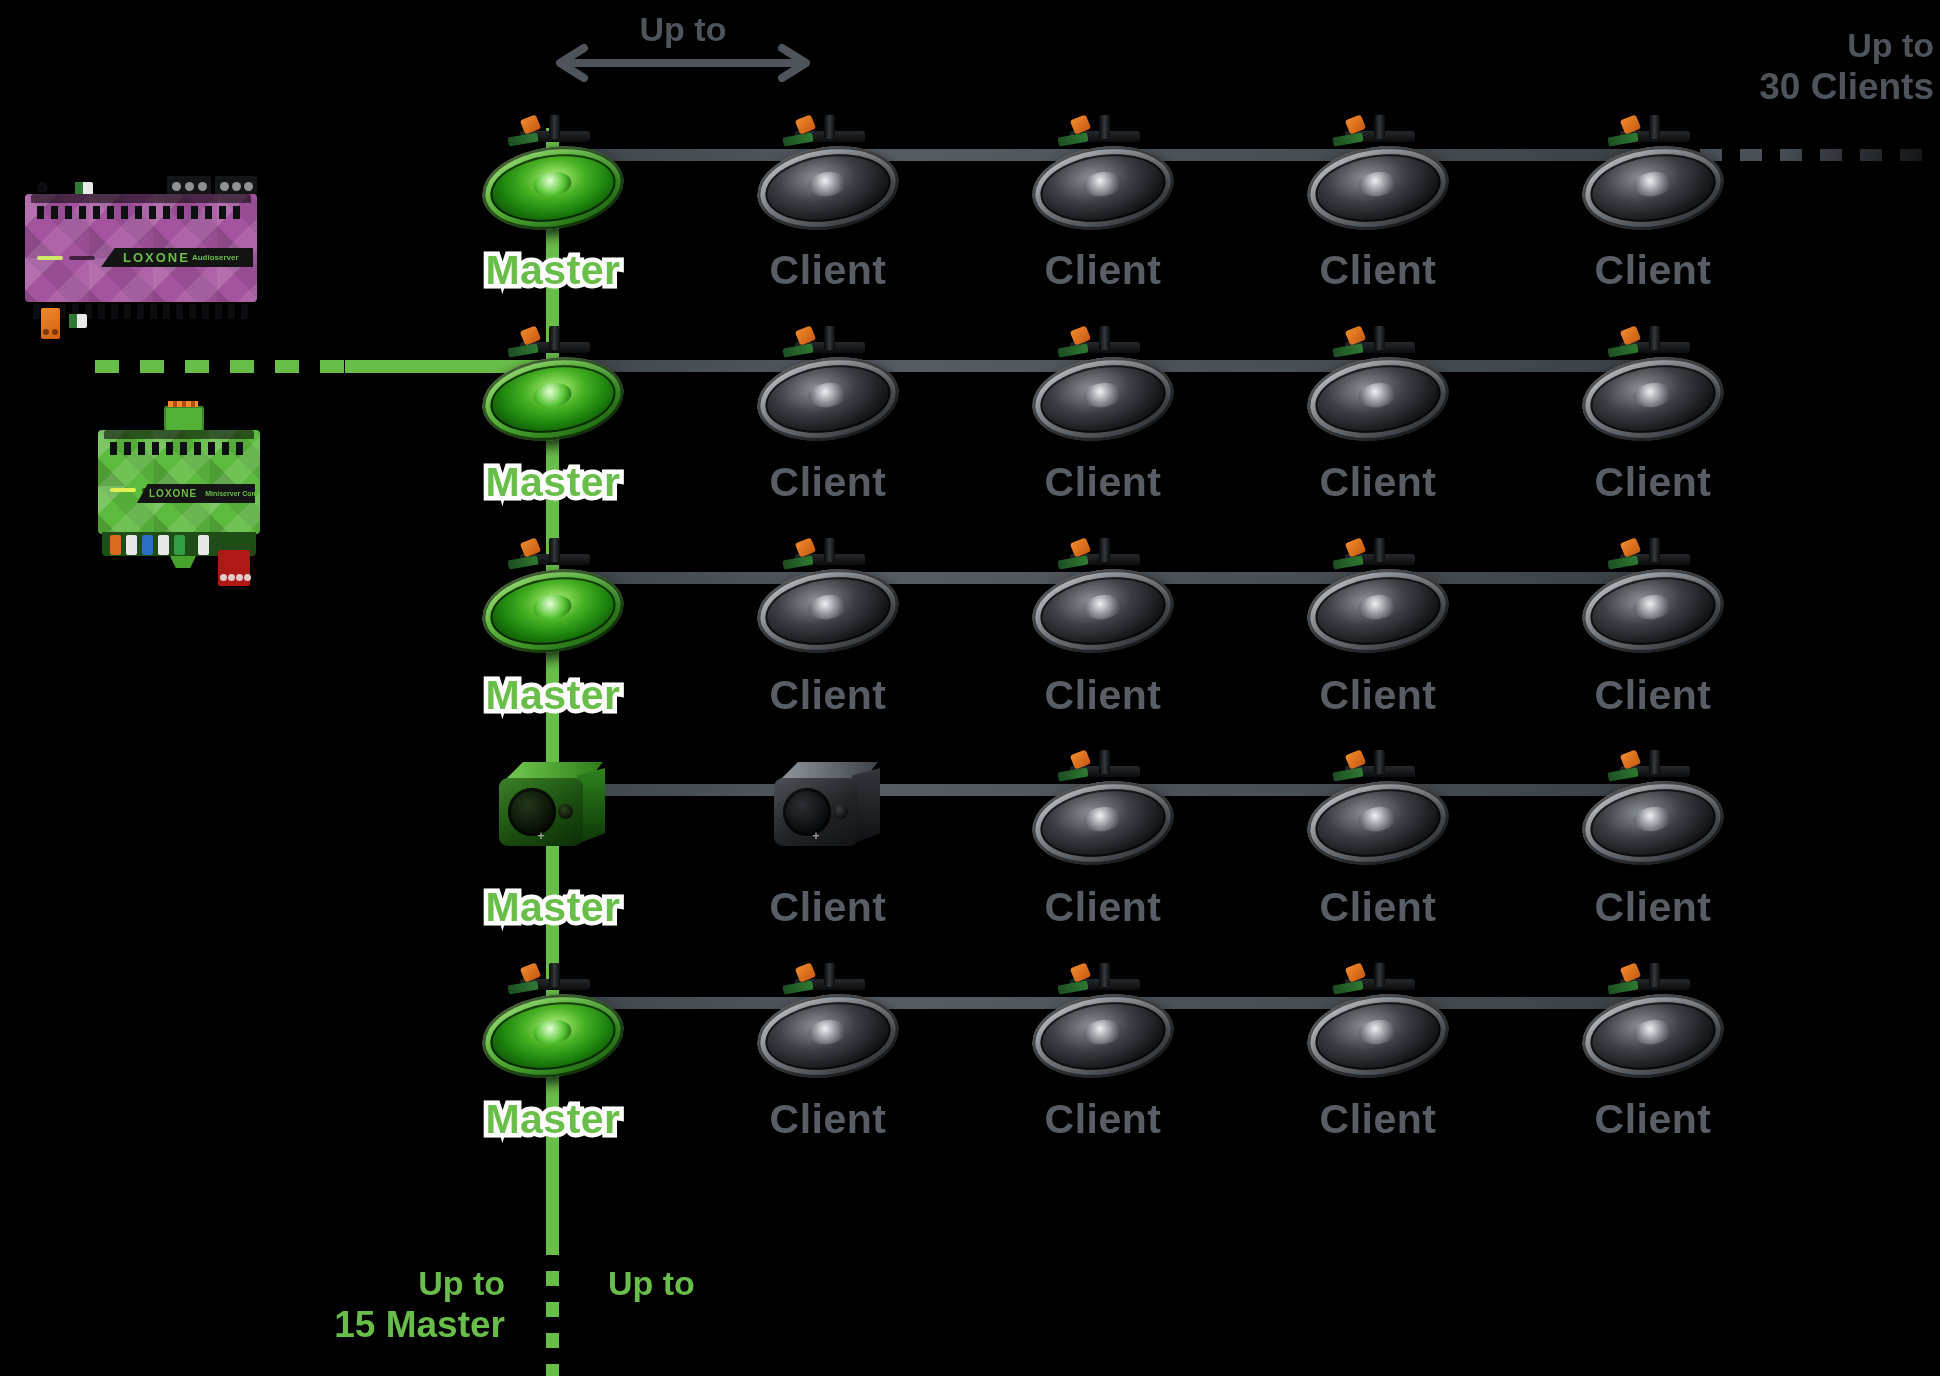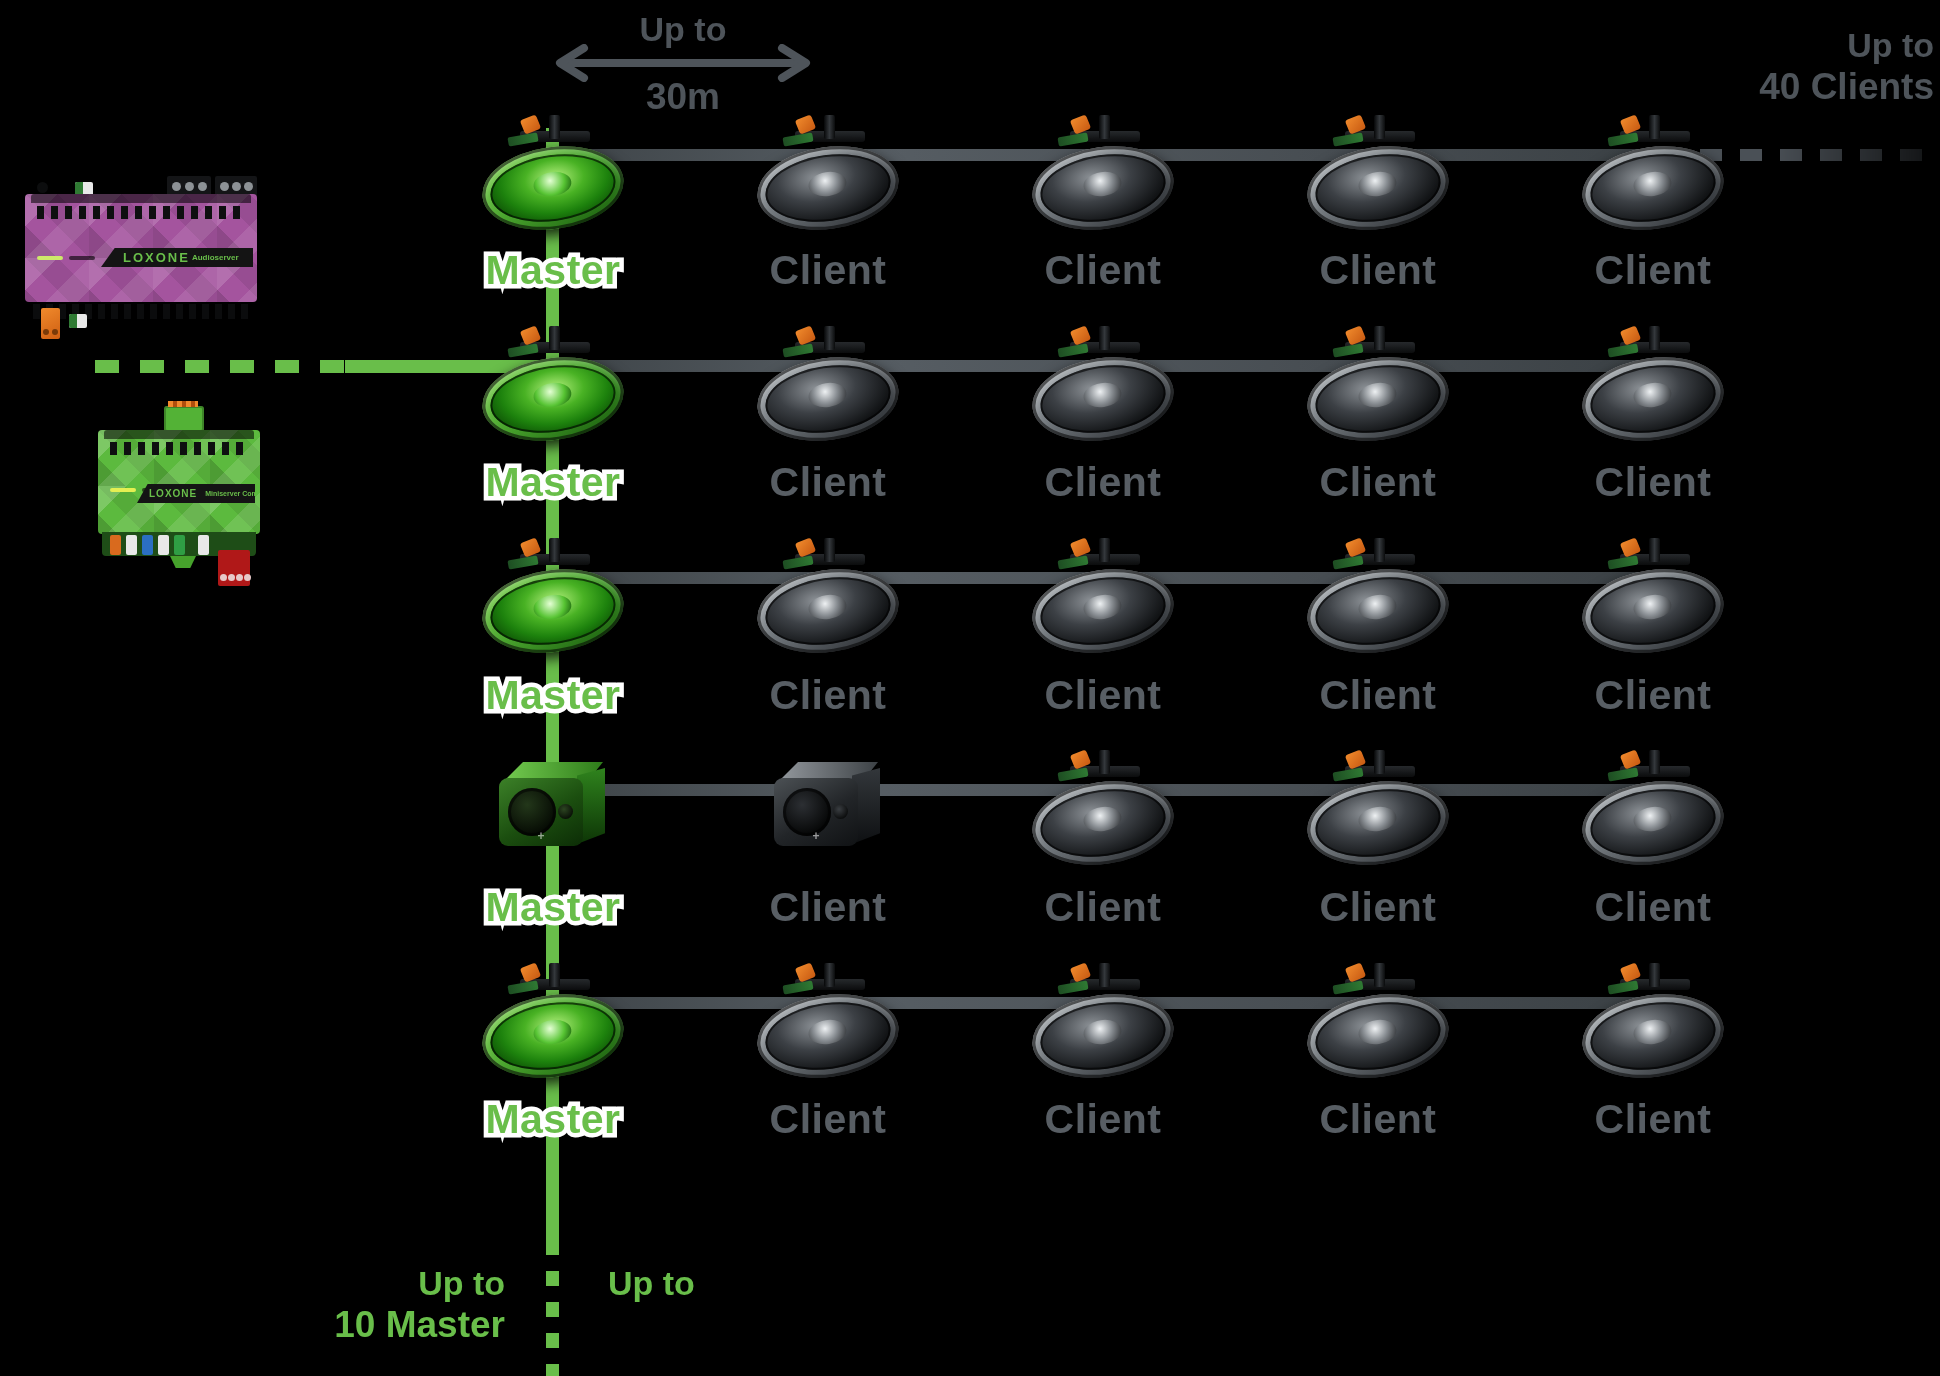--- a/index.html
+++ b/index.html
@@ -134,27 +134,24 @@
 <div id="stage">
 
   <div class="anno center" style="left:548px;top:8px;width:270px;">
     <div>Up to</div>
   </div>
   <svg id="top-arrow" width="270" height="38" viewBox="0 0 270 38">
     <line x1="18" y1="19" x2="252" y2="19" stroke="#4E545A" stroke-width="8"></line>
     <polyline points="36,4 12,19 36,34" fill="none" stroke="#4E545A" stroke-width="8" stroke-linecap="round" stroke-linejoin="round"></polyline>
     <polyline points="234,4 258,19 234,34" fill="none" stroke="#4E545A" stroke-width="8" stroke-linecap="round" stroke-linejoin="round"></polyline>
   </svg>
-  <div class="anno center" style="left:548px;top:76px;width:270px;">
-    <div class="l2">30m</div>
-  </div>
 
   <div class="anno right" style="right:6px;top:24px;width:260px;">
     <div>Up to</div>
-    <div class="l2">40 Clients</div>
+    <div class="l2">30 Clients</div>
   </div>
 
   <div class="trunk" style="top:128px;height:1112px;"></div>
   <div class="trunk dash" style="top:1240px;height:136px;"></div>
 
   <div class="gwire-dash" style="left:95px;top:360px;width:252px;"></div>
   <div class="gwire-solid" style="left:345px;top:360px;width:212px;"></div>
 
   <div class="device" id="audioserver" style="left:25px;top:150px;width:232px;height:190px;">
     <div class="screwblk" style="left:142px;">
@@ -514,19 +511,19 @@
           <div class="cone">
             <div class="dome"></div>
           </div>
         </div>
       </div>
       <div class="slabel client" style="left: 1533px; top: 1096px;"><span class="stack"><span class="under">Client</span><span class="over">Client</span></span></div>
     </div>
 
   <div class="anno green right" style="left:205px;top:1262px;width:300px;">
     <div>Up to</div>
-    <div class="l2">10 Master</div>
+    <div class="l2">15 Master</div>
   </div>
   <div class="anno green" style="left:608px;top:1262px;width:300px;">
     <div>Up to</div>
   </div>
 
 </div>
 
 </body></html>

